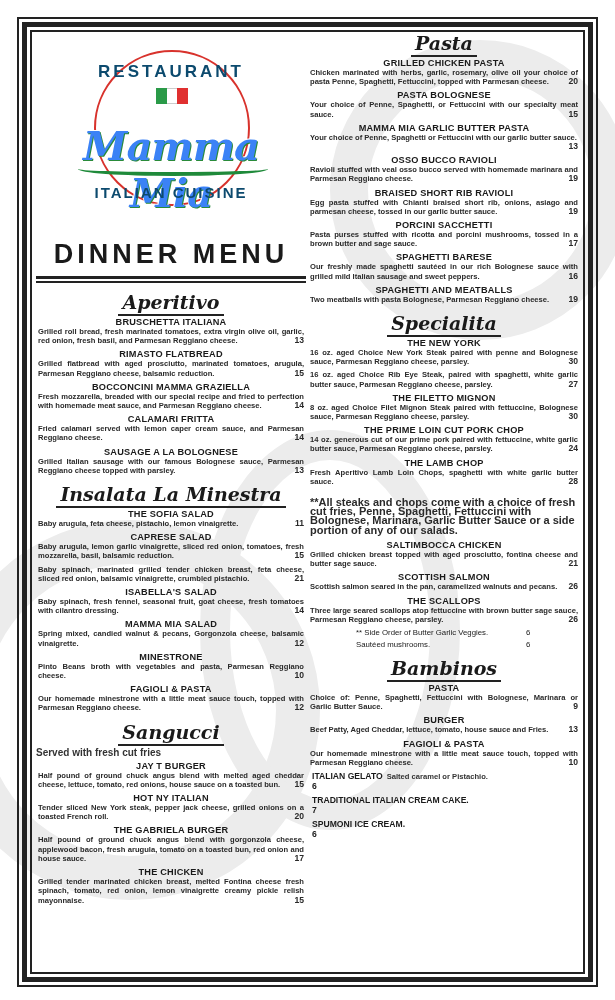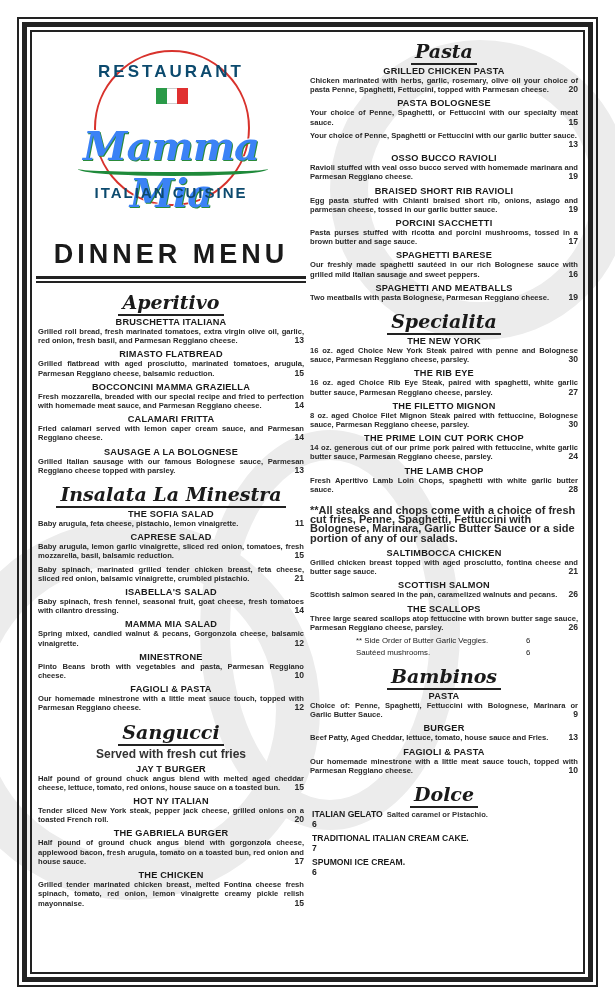--- a/index.html
+++ b/index.html
@@ -10,40 +10,40 @@
   .wm { position: absolute; border-radius: 50%; border: 38px solid #ececec; pointer-events: none; }
 
   
   .frame { position: absolute; border: 2px solid #222; }
   .f1 { left: 17px; top: 17px; width: 581px; height: 970px; }
   .f2 { left: 22px; top: 22px; width: 571px; height: 960px; border-width: 5px; }
   .f3 { left: 30px; top: 30px; width: 555px; height: 944px; }
 
   .col { position: absolute; }
   .left  { left: 36px;  top: 36px; width: 270px; height: 930px; }
-  .right { left: 308px; top: 32px; width: 272px; height: 930px; }
+  .right { left: 308px; top: 24px; width: 272px; height: 930px; }
 
   .logo { position: relative; width: 230px; height: 180px; margin: 8px auto 0; }
   .ring { position: absolute; left: 38px; top: 6px; width: 156px; height: 156px; border: 2px solid #d8322c; border-radius: 50%; }
   .arc-top, .arc-bot { position: absolute; width: 100%; text-align: center; font-weight: bold; font-size: 17px; letter-spacing: 3px; color: #0c4a6e; }
   .arc-top { top: 18px; }
   .arc-bot { top: 140px; font-size: 15px; letter-spacing: 2px; }
   .flag { position: absolute; left: 100px; top: 44px; width: 32px; height: 16px; display: flex; }
   .flag span { flex: 1; }
   .logo-script { position: absolute; left: 0; top: 78px; width: 100%; text-align: center;
     font-family: "DejaVu Serif", serif; font-style: italic; font-weight: bold; font-size: 40px; color: #3b82f6;
     text-shadow: 1px 1px 0 #2a8b3a, -1px -1px 0 #fff; letter-spacing: -1px; }
   .swoosh { position: absolute; left: 22px; top: 118px; width: 190px; height: 14px; border-bottom: 4px solid #1f8a3a; border-radius: 0 0 60% 60%; }
 
   .dinner { text-align: center; font-weight: bold; font-size: 27px; letter-spacing: 4px; margin-top: 15px; color: #1a1a1a; }
   .rule2 { margin: 6px 0 0; height: 7px; border-top: 3px solid #222; border-bottom: 2px solid #222; }
 
   .sec { text-align: center; margin: 8px 0 4px; }
   .sec span { font-family: "DejaVu Serif", serif; font-style: italic; font-weight: bold; font-size: 19px; border-bottom: 2px solid #222; padding: 0 4px 1px; }
-  .sub { text-align: center; font-size: 12px; font-weight: bold; color: #333; margin-bottom: 3px; }
+  .sub { font-size: 10px; font-weight: bold; color: #333; margin-bottom: 3px; }
 
   .item { margin: 0 2px 4px; }
   .iname { text-align: center; font-weight: bold; font-size: 9.2px; letter-spacing: 0.2px; }
   .idesc { font-size: 7.6px; font-weight: bold; color: #2a2a2a; line-height: 9.2px; text-align: justify; position: relative; padding-right: 0; }
   .iprice { float: right; font-weight: bold; font-size: 8.6px; margin-left: 6px; }
   .clear { clear: both; }
 
   .note { font-size: 11px; font-weight: bold; color: #2a2a2a; line-height: 9.2px; margin: 12px 2px 5px; }
   .side { display: flex; justify-content: flex-start; font-size: 7.8px; font-weight: normal; margin: 0 0 3px 48px; }
   .side .s-label { width: 170px; }
@@ -159,20 +159,21 @@
       <div class="sec"><span>Pasta</span></div>
       <div class="item">
         <div class="iname">GRILLED CHICKEN PASTA</div>
         <div class="idesc"><span>Chicken marinated with herbs, garlic, rosemary, olive oil  your choice of pasta Penne, Spaghetti, Fettuccini, topped with Parmesan cheese.</span><span class="iprice">20</span><div class="clear"></div></div>
       </div>
       <div class="item">
         <div class="iname">PASTA BOLOGNESE</div>
         <div class="idesc"><span>Your choice of Penne, Spaghetti, or Fettuccini with our specialty meat sauce.</span><span class="iprice">15</span><div class="clear"></div></div>
       </div>
       <div class="item">
+        <div class="iname">MAMMA MIA GARLIC BUTTER PASTA</div>
         <div class="idesc"><span>Your choice of Penne, Spaghetti or  Fettuccini with  our  garlic butter sauce.</span><span class="iprice">13</span><div class="clear"></div></div>
       </div>
       <div class="item">
         <div class="iname">OSSO BUCCO RAVIOLI</div>
         <div class="idesc"><span>Ravioli stuffed with veal osso bucco served with homemade marinara and Parmesan Reggiano cheese.</span><span class="iprice">19</span><div class="clear"></div></div>
       </div>
       <div class="item">
         <div class="iname">BRAISED SHORT RIB RAVIOLI</div>
         <div class="idesc"><span>Egg pasta stuffed with Chianti braised short rib, onions, asiago and parmesan cheese, tossed in our garlic butter sauce.</span><span class="iprice">19</span><div class="clear"></div></div>
       </div>
@@ -189,21 +190,20 @@
         <div class="idesc"><span>Two meatballs with pasta Bolognese, Parmesan Reggiano cheese.</span><span class="iprice">19</span><div class="clear"></div></div>
       </div>
     </div>
   <div>
       <div class="sec"><span>Specialita</span></div>
       <div class="item">
         <div class="iname">THE NEW YORK</div>
         <div class="idesc"><span>16 oz. aged Choice New York Steak paired with penne and Bolognese sauce, Parmesan Reggiano cheese, parsley.</span><span class="iprice">30</span><div class="clear"></div></div>
       </div>
       <div class="item">
-        <div class="iname">THE RIB EYE</div>
         <div class="idesc"><span>16 oz. aged Choice Rib Eye Steak, paired with spaghetti, white garlic butter sauce, Parmesan Reggiano cheese, parsley.</span><span class="iprice">27</span><div class="clear"></div></div>
       </div>
       <div class="item">
         <div class="iname">THE FILETTO MIGNON</div>
         <div class="idesc"><span>8 oz. aged Choice Filet Mignon Steak paired with fettuccine, Bolognese sauce, Parmesan Reggiano cheese, parsley.</span><span class="iprice">30</span><div class="clear"></div></div>
       </div>
       <div class="item">
         <div class="iname">THE PRIME LOIN CUT PORK CHOP</div>
         <div class="idesc"><span>14 oz. generous cut of our prime pork paired with fettuccine, white garlic  butter sauce, Parmesan  Reggiano  cheese, parsley.</span><span class="iprice">24</span><div class="clear"></div></div>
       </div>
@@ -242,21 +242,20 @@
       <div class="item">
         <div class="iname">BURGER</div>
         <div class="idesc"><span>Beef Patty, Aged Cheddar, lettuce, tomato, house sauce and Fries.</span><span class="iprice">13</span><div class="clear"></div></div>
       </div>
       <div class="item">
         <div class="iname">FAGIOLI &amp; PASTA</div>
         <div class="idesc"><span>Our homemade minestrone with a little meat sauce touch, topped with Parmesan Reggiano cheese.</span><span class="iprice">10</span><div class="clear"></div></div>
       </div>
     </div>
   <div>
-      <div class="sec"><span>Dolce</span></div>
       <div class="dolce">
         <span><span>ITALIAN GELATO</span><span class="d-sub">Salted caramel or Pistachio.</span></span>
         <span>6</span>
       </div>
       <div class="dolce">
         <span><span>TRADITIONAL ITALIAN CREAM CAKE.</span></span>
         <span>7</span>
       </div>
       <div class="dolce">
         <span><span>SPUMONI ICE CREAM.</span></span>

